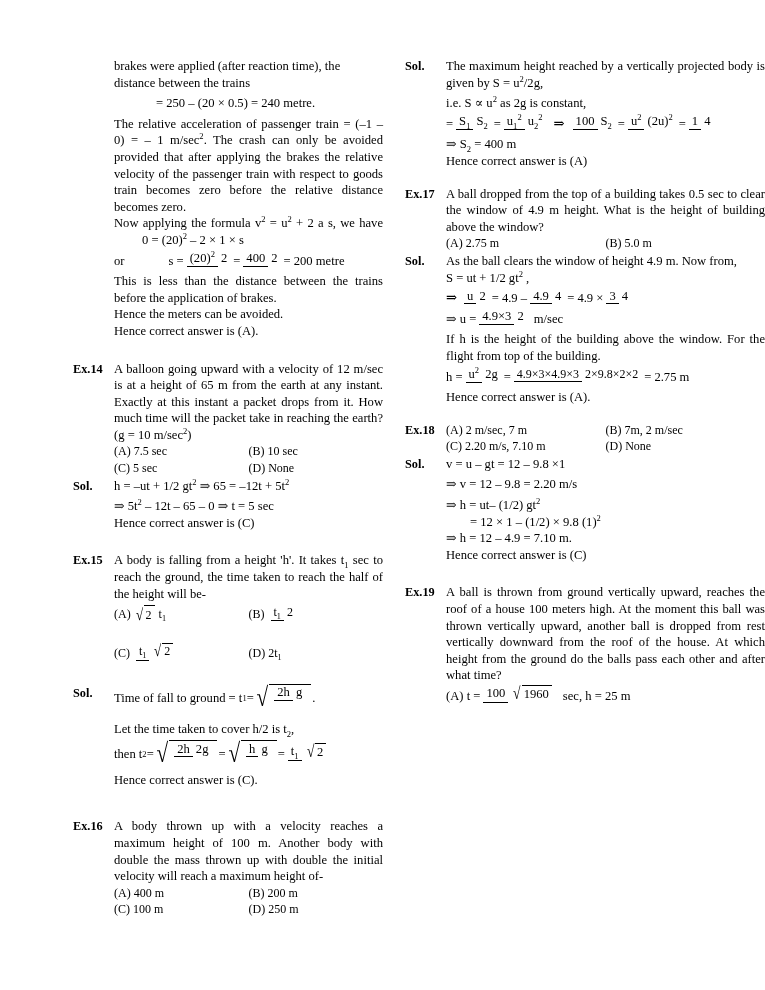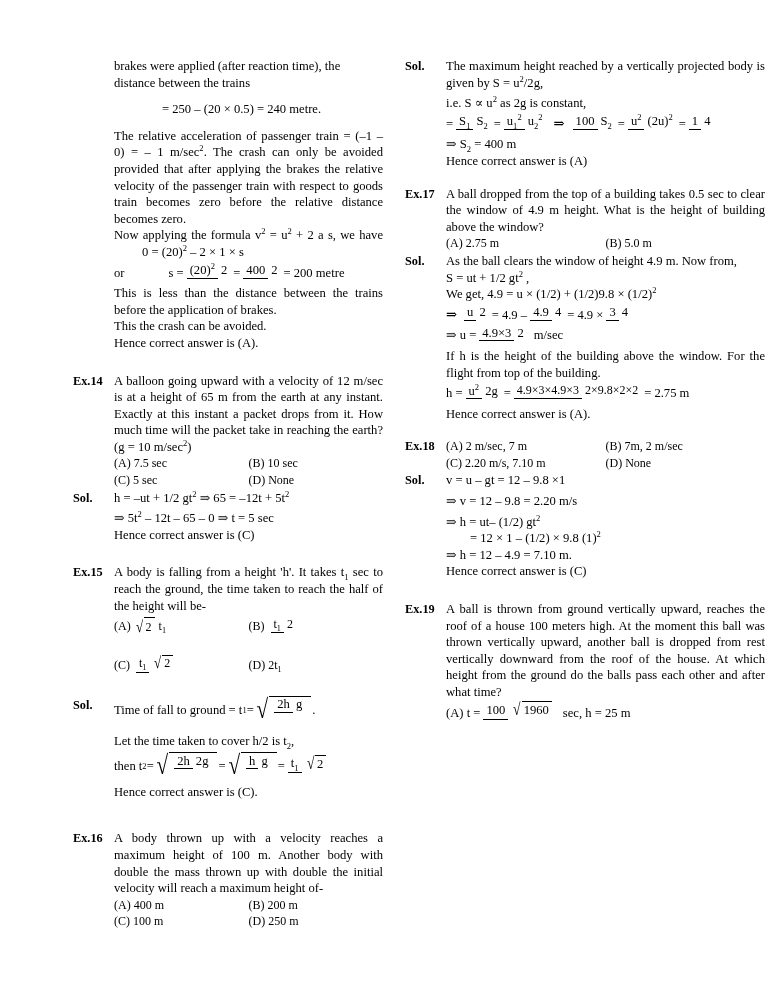--- a/index.html
+++ b/index.html
@@ -58,21 +58,21 @@
   .col-left .bdy  { width: 269px; }
   .col-right .bdy { width: 270px; }
 
   p.j {
     margin: 0;
     text-align: justify;
     text-justify: inter-word;
     hyphens: none;
   }
   p.l { margin: 0; text-align: left; }
-  p.c { margin: 10px; text-align: left; padding-left: 38px; }
+  p.c { margin: 4px; text-align: left; padding-left: 38px; }
 
   .gap-s { height: 4px; }
   .gap-m { height: 9px; }
   .gap-l { height: 15px; }
   .gap-xl { height: 20px; }
 
   
   .opts {
     display: flex;
     margin: 0;
@@ -160,21 +160,21 @@
           </span>
           <span>=</span>
           <span class="frac">
             <span class="num">400</span>
             <span class="den">2</span>
           </span>
           <span>= 200 metre</span>
         </div>
         <div class="gap-s"></div>
         <p class="j">This is less than the distance between the trains before the application of brakes.</p>
-        <p class="l">This the crash can be avoided.</p>
+        <p class="l">Hence the meters can be avoided.</p>
         <p class="l">Hence correct answer is (A).</p>
       </div>
     </div>
 
     <div class="gap-xl"></div>
 
     <div class="blk">
       <div class="lbl">Ex.14</div>
       <div class="bdy">
         <p class="j"><span>A balloon going upward with a velocity of 12 m/sec is at a height of 65 m from the earth at any instant. Exactly at this instant a packet drops from it. How much time will the packet take in reaching the earth? (g = 10 m/sec</span><sup class="e">2</sup><span>)</span></p>
@@ -376,21 +376,20 @@
           <span class="opt-b"><span>(B)</span> <span>5.0 m</span></span>
         </div>
       </div>
     </div>
 
     <div class="blk">
       <div class="lbl">Sol.</div>
       <div class="bdy">
         <p class="j">As the ball clears the window of height 4.9 m. Now from,</p>
         <p class="l"><span>S = ut + 1/2 gt</span><sup class="e">2</sup><span> ,</span></p>
-        <p class="l"><span>We get, 4.9 = u × (1/2) + (1/2)9.8 × (1/2)</span><sup class="e">2</sup></p>
         <div class="gap-s"></div>
         <div class="eqline">
           <span class="ar" style="margin-right:4px">⇒</span>
           <span class="frac">
             <span class="num">u</span>
             <span class="den">2</span>
           </span>
           <span>= 4.9 –</span>
           <span class="frac">
             <span class="num">4.9</span>

